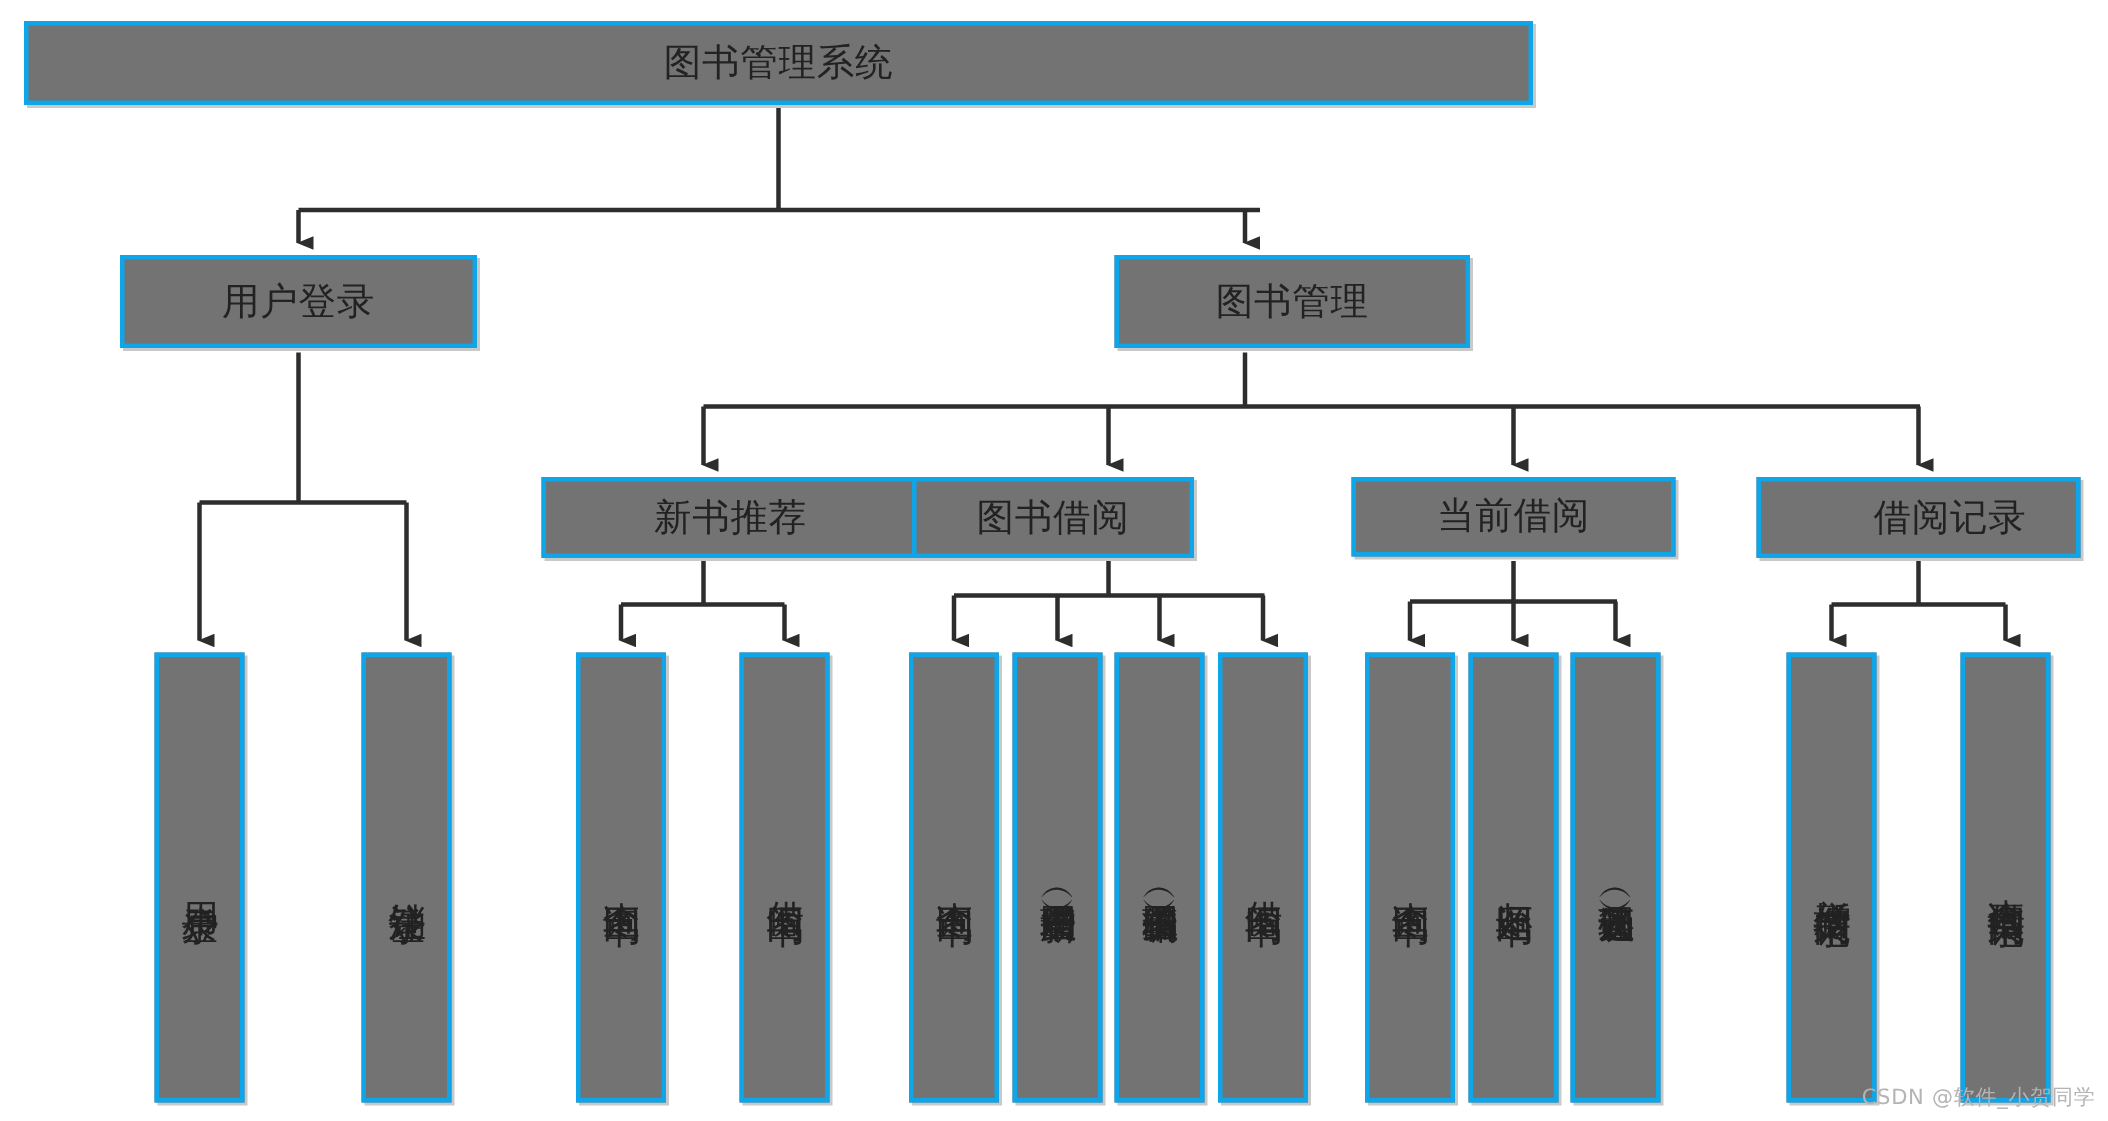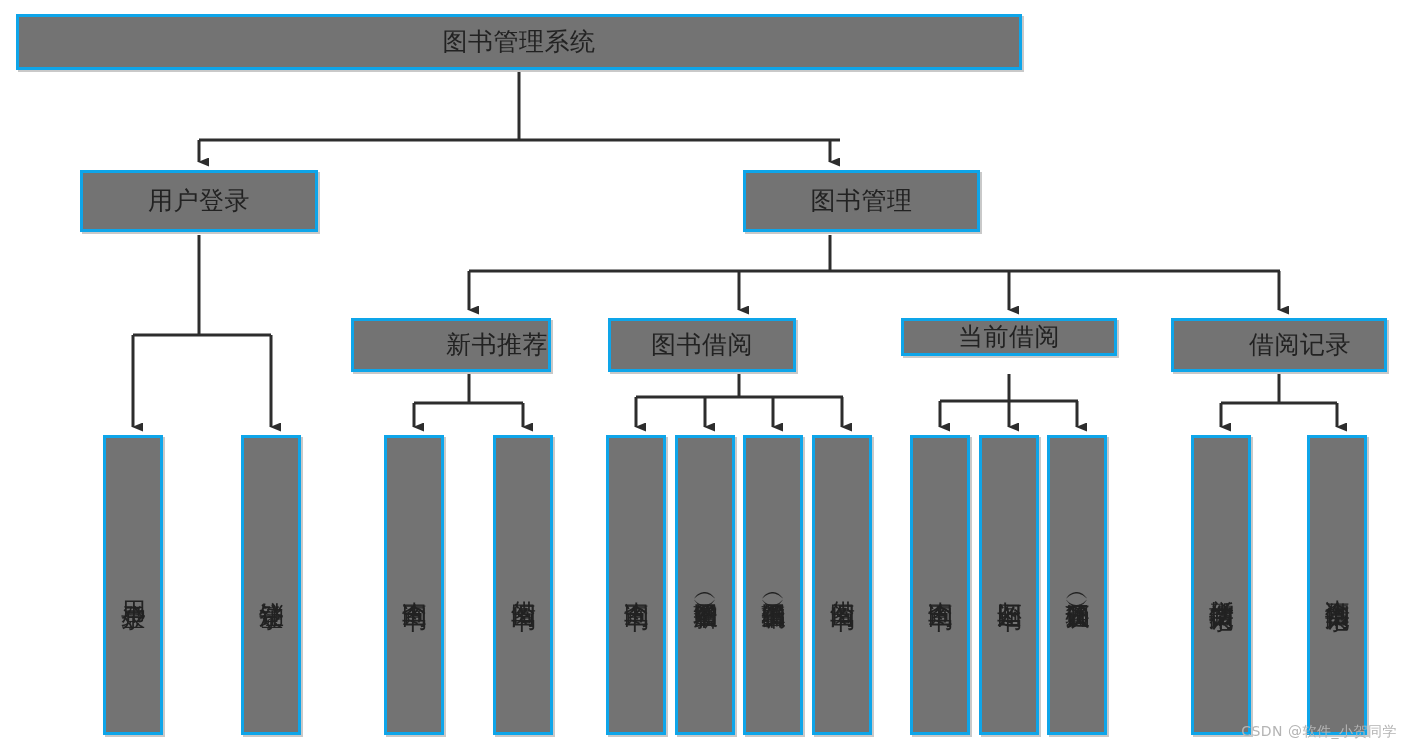--- a/index.html
+++ b/index.html
@@ -128,27 +128,27 @@
     <span class="node-label horizontal">图书管理系统</span>
   </div>
 
   <div class="node-box" style="left:80px; top:170px; width:238px; height:62px;">
     <span class="node-label horizontal">用户登录</span>
   </div>
   <div class="node-box" style="left:712px; top:170px; width:237px; height:62px;margin-left:31px;">
     <span class="node-label horizontal">图书管理</span>
   </div>
 
-  <div class="node-box" style="left:351px; top:318px; width:200px; height:54px;justify-content:flex-end;">
+  <div class="node-box" style="left:361px; top:318px; width:252px; height:54px;">
     <span class="node-label horizontal">新书推荐</span>
   </div>
   <div class="node-box" style="left:608px; top:318px; width:188px; height:54px;">
     <span class="node-label horizontal">图书借阅</span>
   </div>
-  <div class="node-box" style="left:901px; top:318px; width:216px; height:38px;">
+  <div class="node-box" style="left:901px; top:318px; width:216px; height:53px;">
     <span class="node-label horizontal">当前借阅</span>
   </div>
   <div class="node-box" style="left:1171px; top:318px; width:216px; height:54px;padding-left:42px;">
     <span class="node-label horizontal">借阅记录</span>
   </div>
 
   <div class="node-box" style="left:103px; top:435px; width:60px; height:300px;">
     <span class="node-label vertical">用户登录</span>
   </div>
   <div class="node-box" style="left:241px; top:435px; width:60px; height:300px;">

